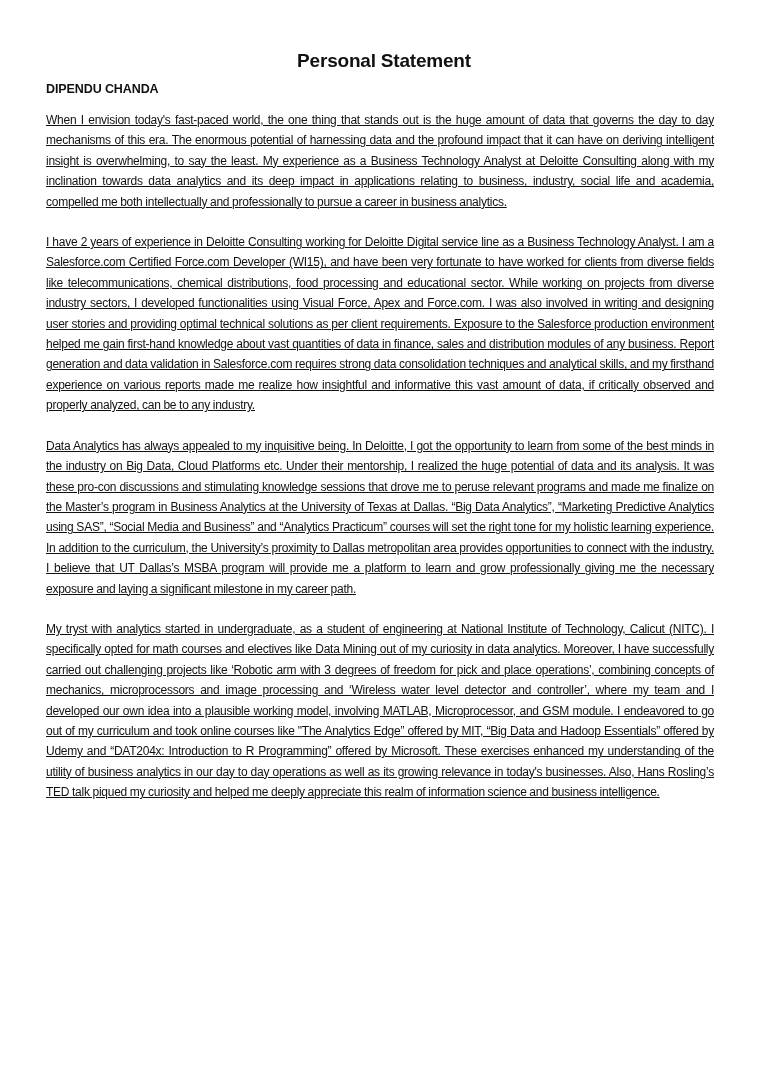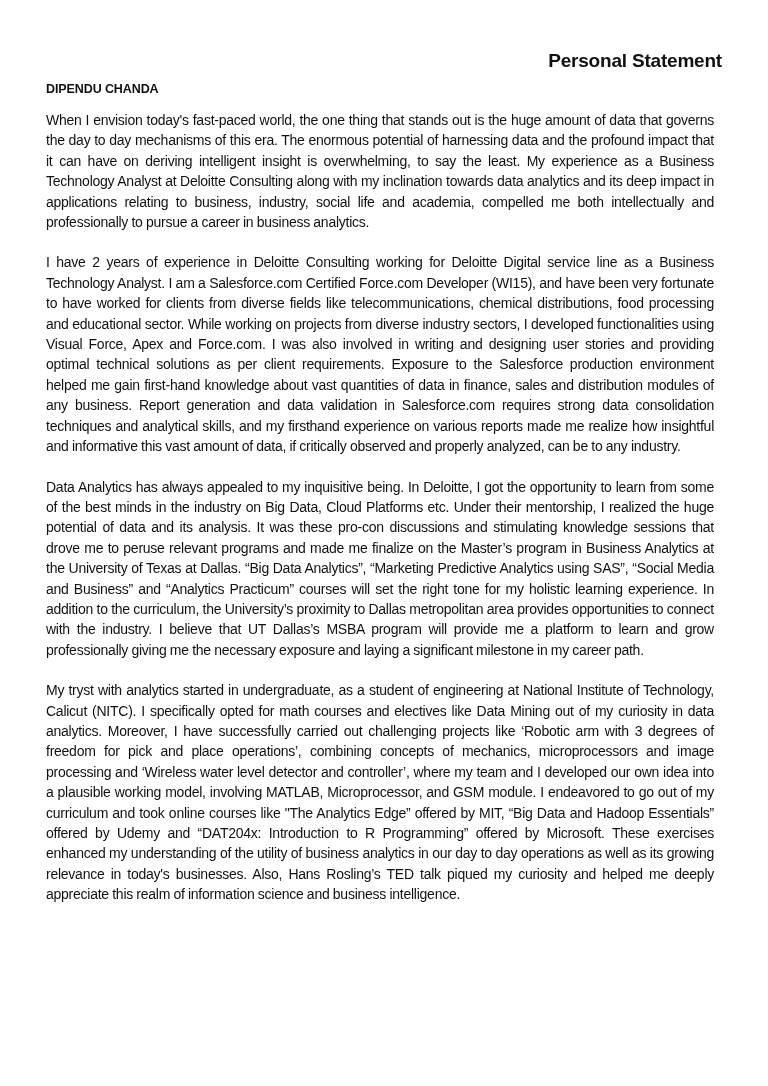--- a/index.html
+++ b/index.html
@@ -15,41 +15,42 @@
       color: #111111;
       font-family: "Liberation Sans", sans-serif;
     }
     .page {
       position: absolute;
       left: 46px;
       top: 48px;
       width: 676px;
     }
     .title {
-      text-align: right;
+      text-align: center;
       font-weight: bold;
       font-size: 19px;
       line-height: 26px;
       margin: 0;
       letter-spacing: -0.2px;
     }
     .author {
       font-weight: bold;
       font-size: 12.5px;
       line-height: 18px;
       margin: 6px 0 12px 0;
       letter-spacing: -0.1px;
     }
     .para {
-      font-size: 14px;
+      font-size: 12px;
       line-height: 20.4px;
       text-align: justify;
       margin: 0 8px 20px 0;
       letter-spacing: -0.25px;
       word-spacing: -0.3px;
+      text-decoration: underline;
     }
   </style>
 </head>
 <body>
 
 <div class="page">
   <h1 class="title">Personal Statement</h1>
   <div class="author">DIPENDU CHANDA</div>
   <p class="para">When I envision today's fast-paced world, the one thing that stands out is the huge amount of data that governs the day to day mechanisms of this era. The enormous potential of harnessing data and the profound impact that it can have on deriving intelligent insight is overwhelming, to say the least. My experience as a Business Technology Analyst at Deloitte Consulting along with my inclination towards data analytics and its deep impact in applications relating to business, industry, social life and academia, compelled me both intellectually and professionally to pursue a career in business analytics.</p>
   <p class="para">I have 2 years of experience in Deloitte Consulting working for Deloitte Digital service line as a Business Technology Analyst. I am a Salesforce.com Certified Force.com Developer (WI15), and have been very fortunate to have worked for clients from diverse fields like telecommunications, chemical distributions, food processing and educational sector. While working on projects from diverse industry sectors, I developed functionalities using Visual Force, Apex and Force.com. I was also involved in writing and designing user stories and providing optimal technical solutions as per client requirements. Exposure to the Salesforce production environment helped me gain first-hand knowledge about vast quantities of data in finance, sales and distribution modules of any business. Report generation and data validation in Salesforce.com requires strong data consolidation techniques and analytical skills, and my firsthand experience on various reports made me realize how insightful and informative this vast amount of data, if critically observed and properly analyzed, can be to any industry.</p>

